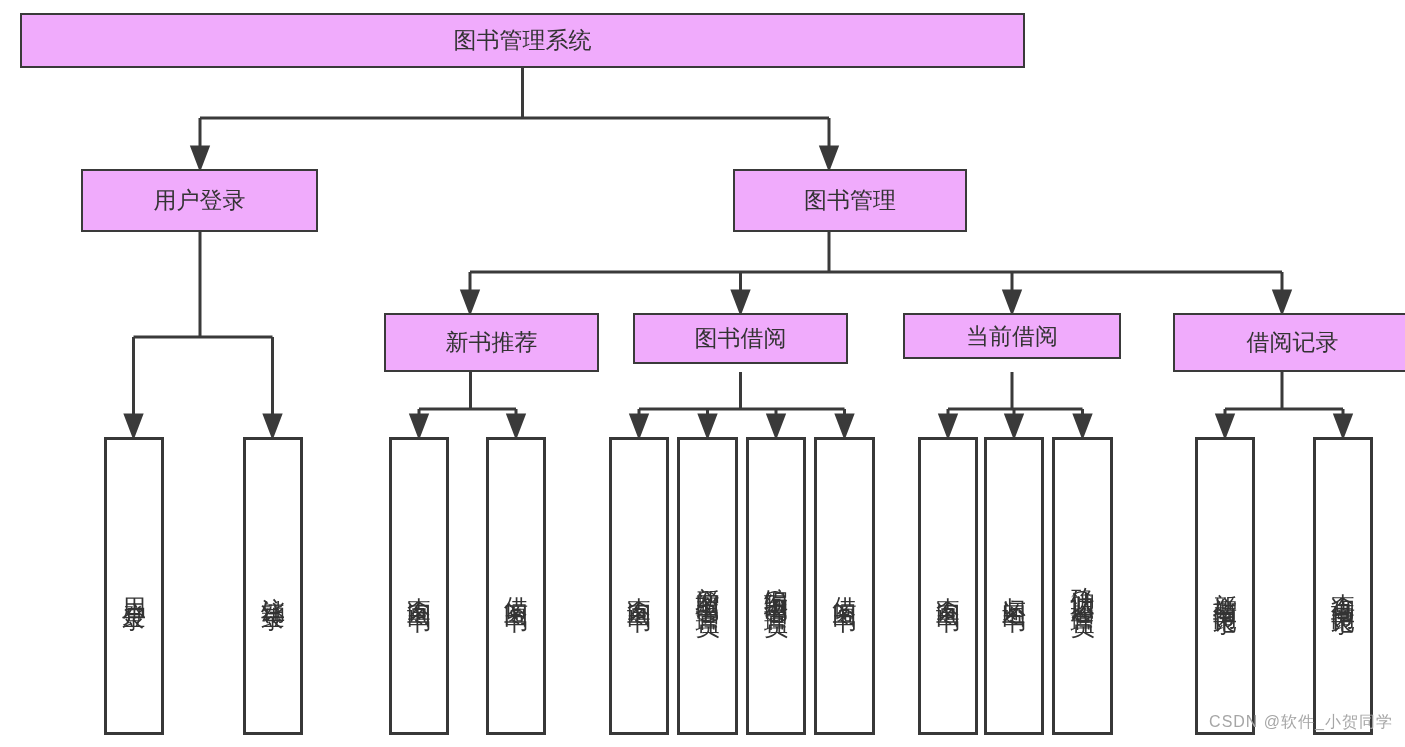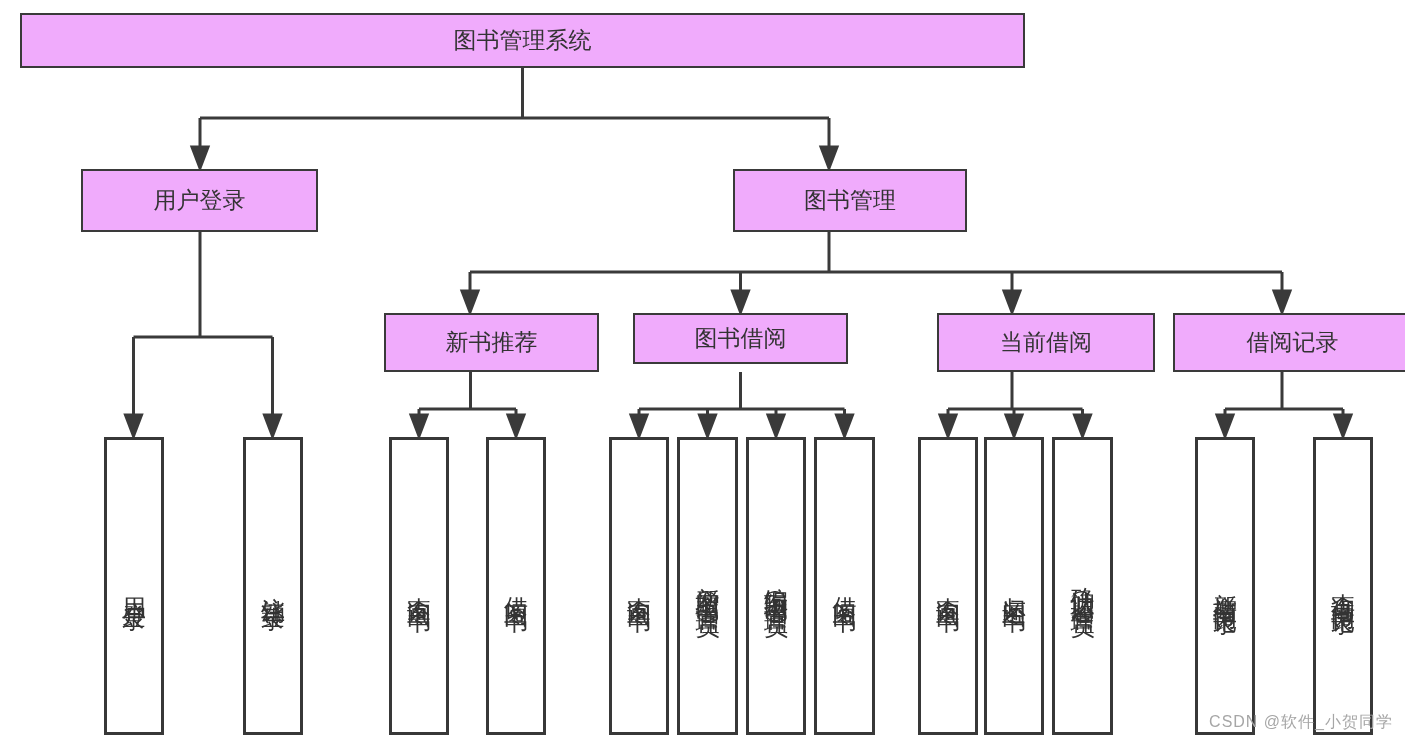--- a/index.html
+++ b/index.html
@@ -47,21 +47,21 @@
     line-height: 1;
     color: #333333;
     white-space: nowrap;
   }
   
   .n-root  { left: 20px;   top: 13px;  width: 1005px; height: 55px; }
   .n-l2-0  { left: 81px;   top: 169px; width: 237px;  height: 63px; }
   .n-l2-1  { left: 688px;  top: 169px; width: 234px;  height: 63px; margin-left: 45px; }
   .n-l3-0  { left: 384px;  top: 313px; width: 215px;  height: 59px; }
   .n-l3-1  { left: 633px;  top: 313px; width: 215px;  height: 51px; }
-  .n-l3-2  { left: 937px;  top: 313px; width: 218px;  height: 59px; text-align: center; }
+  .n-l3-2  { left: 903px;  top: 313px; width: 218px;  height: 46px; text-align: center; }
   .n-l3-3  { left: 1173px; top: 313px; width: 239px;  height: 59px; }
   .lf-0  { left: 104px;  width: 60px; }
   .lf-1  { left: 243px;  width: 60px; }
   .lf-2  { left: 389px;  width: 60px; }
   .lf-3  { left: 486px;  width: 60px; }
   .lf-4  { left: 609px;  width: 60px; }
   .lf-5  { left: 677px;  width: 61px; }
   .lf-6  { left: 746px;  width: 60px; }
   .lf-7  { left: 814px;  width: 61px; }
   .lf-8  { left: 918px;  width: 60px; }

